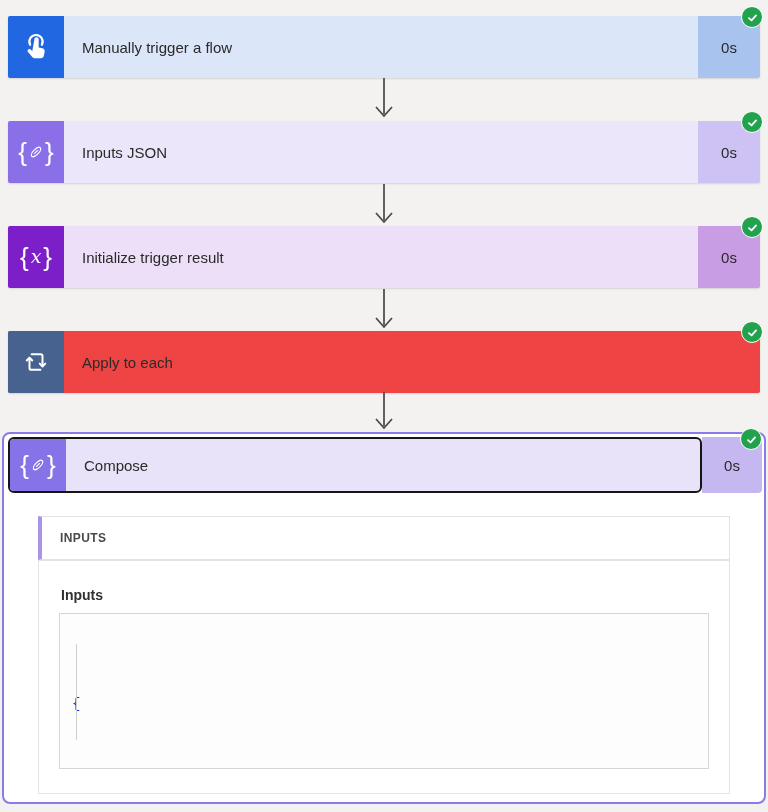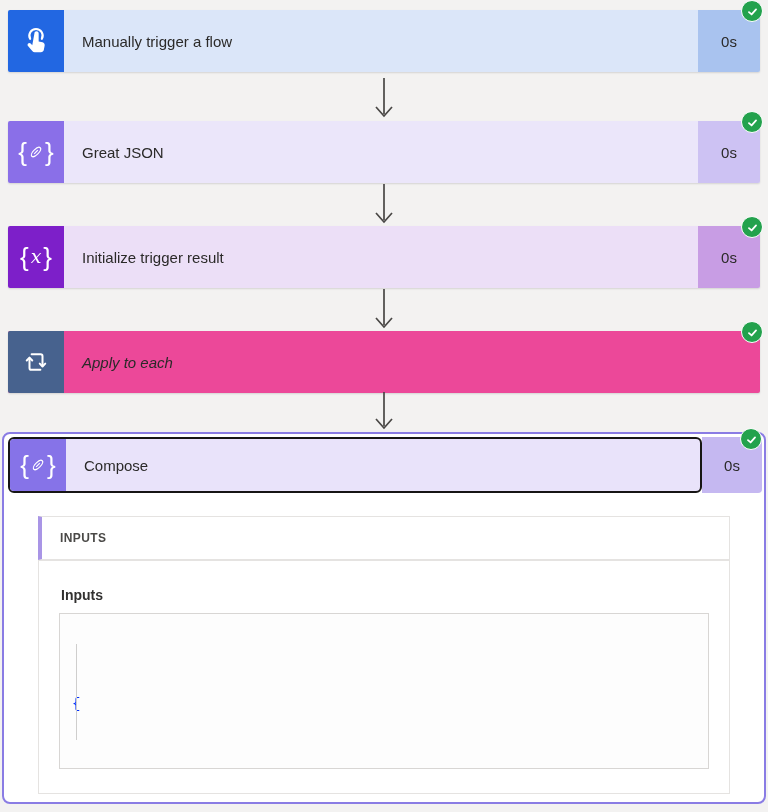--- a/index.html
+++ b/index.html
@@ -22,21 +22,21 @@
     border-radius:2px 0 0 2px;
   }
   .step .title {
     flex:1; display:flex; align-items:center; padding-left:18px;
     font-size:15px; color:#2b2a29;
   }
   .step .badge {
     width:62px; flex:0 0 62px; display:flex; align-items:center; justify-content:center;
     font-size:15px; color:#2b2a29; border-radius:0 2px 2px 0;
   }
-  .s1{top:10px} .s2{top:121px} .s3{top:226px} .s4{top:331px}
+  .s1{top:16px} .s2{top:121px} .s3{top:226px} .s4{top:331px}
 
   .check {
     position:absolute; top:-10px; right:-3px; width:22px; height:22px;
     border-radius:50%; border:1.5px solid #fff;
     display:flex; align-items:center; justify-content:center; z-index:5;
   }
 
   
   .arrow { position:absolute; left:372px; width:24px; }
   .a1{top:78px} .a2{top:184px} .a3{top:289px} .a4{top:392px}
@@ -127,21 +127,21 @@
   <div class="icon" style="background: rgb(138, 111, 232);">
     <span class="brace-icon">
       <span class="br">{</span>
       <svg width="14" height="14" viewBox="0 0 14 14">
           <ellipse cx="7" cy="7" rx="6" ry="2.6" transform="rotate(-45 7 7)" stroke="#fff" stroke-width="1.2" fill="none"></ellipse>
           <line x1="5.2" y1="8.8" x2="8.8" y2="5.2" stroke="#fff" stroke-width="1.2"></line>
         </svg>
       <span class="br">}</span>
     </span>
   </div>
-  <div class="title">Great JSON</div>
+  <div class="title">Inputs JSON</div>
   <div class="badge" style="background: rgb(205, 194, 243);">0s</div>
   <div class="check" style="background: rgb(35, 162, 77);">
     <svg width="13" height="13" viewBox="0 0 22 22">
         <polyline points="5,12 9.5,16 17,7.5" stroke="#fff" stroke-width="3" fill="none" stroke-linecap="round" stroke-linejoin="round"></polyline>
       </svg>
   </div>
 </div>
 
 <div class="arrow a2">
   <svg width="24" height="40" viewBox="0 0 24 40">
@@ -167,21 +167,21 @@
   </div>
 </div>
 
 <div class="arrow a3">
   <svg width="24" height="40" viewBox="0 0 24 40">
       <line x1="12" y1="0" x2="12" y2="36" stroke="#494745" stroke-width="1.7"></line>
       <polyline points="4,29 12,38 20,29" stroke="#494745" stroke-width="1.7" fill="none"></polyline>
     </svg>
 </div>
 
-<div class="step s4" style="background: #ec4899; font-style: italic;">
+<div class="step s4" style="background: #ef4444;">
   <div class="icon" style="background: rgb(71, 98, 142);">
     <svg width="30" height="30" viewBox="0 0 24 24" fill="none" stroke="#fff" stroke-width="1.6" stroke-linecap="round" stroke-linejoin="round">
       <path d="M15.5 18.2 H8.3 c-.8 0-1.5-.7-1.5-1.5 V9"></path>
       <polyline points="4.6,10.8 6.8,8.5 9,10.8"></polyline>
       <path d="M8.5 5.8 H15.7 c.8 0 1.5.7 1.5 1.5 V15"></path>
       <polyline points="15,13.3 17.2,15.6 19.4,13.3"></polyline>
     </svg>
   </div>
   <div class="title">Apply to each</div>
   <div class="check" style="background: rgb(35, 162, 77);">

